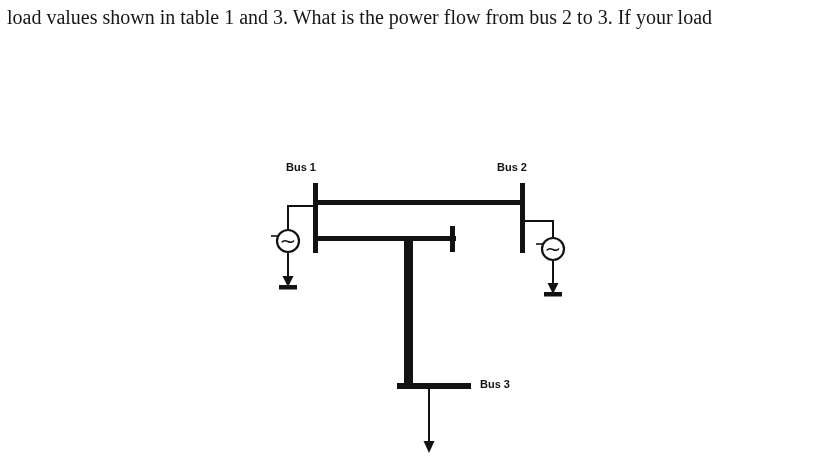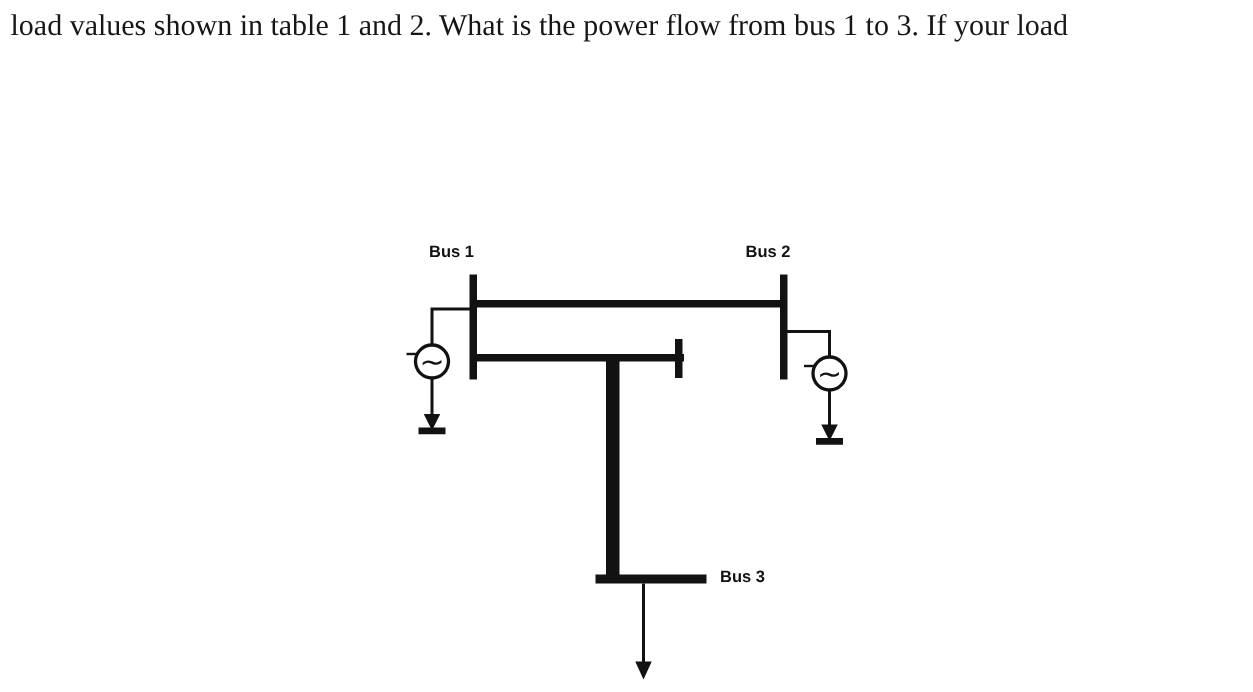--- a/index.html
+++ b/index.html
@@ -46,21 +46,21 @@
     font-size: 20px;
     fill: #121212;
   }
 </style>
 </head>
 <body>
 
 <div class="page">
 
   <div class="question">
-    <div class="qline">load values shown in table 1 and 2. What is the power flow from bus 1 to 3. If your load</div>
+    <div class="qline">load values shown in table 1 and 3. What is the power flow from bus 2 to 3. If your load</div>
   </div>
 
   <svg class="figure-svg" viewBox="0 0 835 461">
 
     <text class="bus-label" x="286" y="171">Bus 1</text>
     <text class="bus-label" x="497" y="171">Bus 2</text>
     <text class="bus-label" x="480" y="388">Bus 3</text>
 
     <rect class="ink-fill" x="313" y="183" width="5" height="70"></rect>
     <rect class="ink-fill" x="520" y="183" width="5" height="70"></rect>

